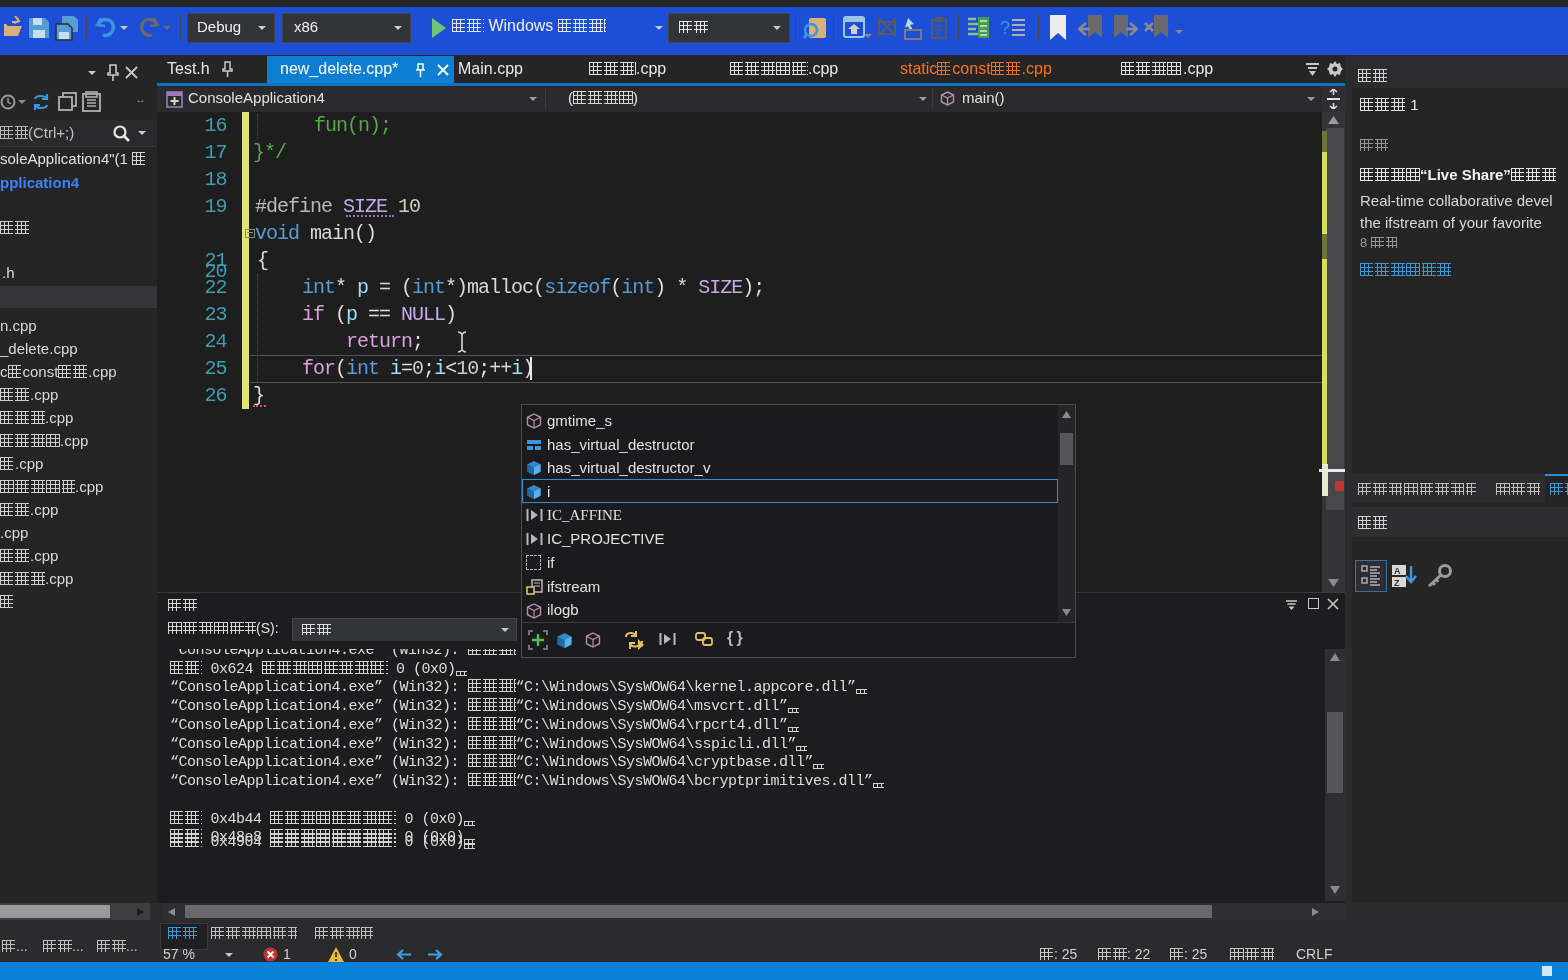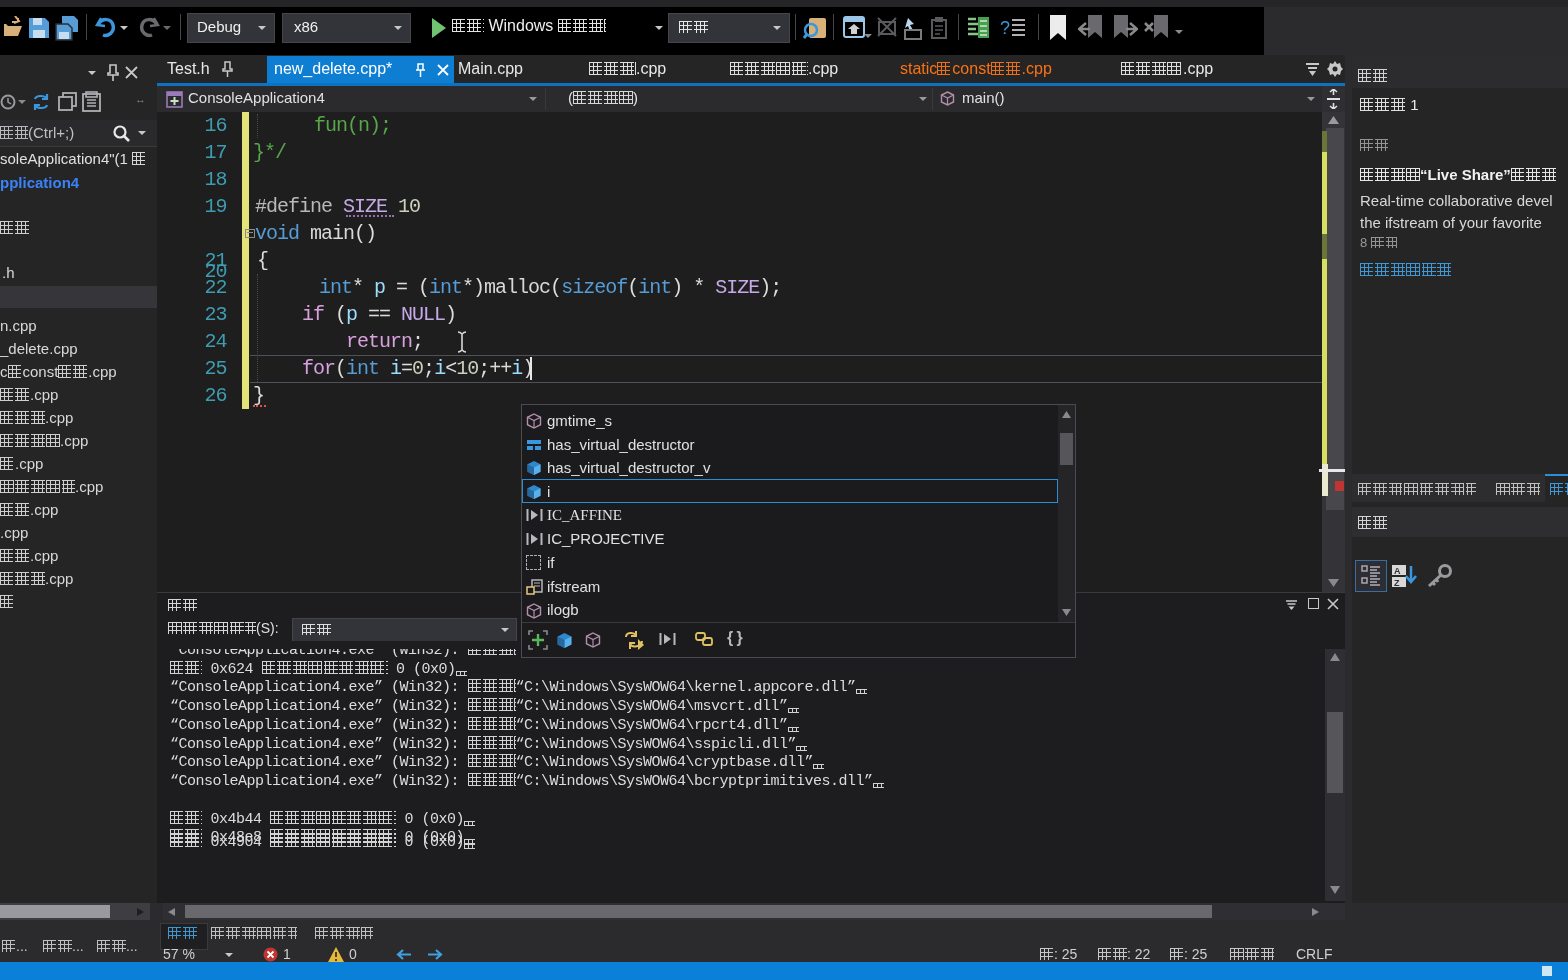--- a/index.html
+++ b/index.html
@@ -10,21 +10,21 @@
  repeating-linear-gradient(to right,currentColor 0 1.1px,transparent 1.1px 4.2px);
  -webkit-mask-image:repeating-linear-gradient(90deg,#000 0 13.5px,transparent 13.5px 15.5px);opacity:.95;}
 .sep{position:absolute;width:1px;background:#46464a;top:14px;height:26px;}
 .caret{display:inline-block;width:0;height:0;border-left:4px solid transparent;border-right:4px solid transparent;border-top:4px solid #c8c8c8;vertical-align:middle;}
 .combo{position:absolute;background:#33333a;border:1px solid #46464a;color:#f0f0f0;font-size:15px;}
 </style>
 </head>
 <body>
 <div id="root">
 
-  <div class="abs" id="toolbar" style="left:0;top:0;width:1264px;height:55px;background:#000000;">
+  <div class="abs" id="toolbar" style="left:0;top:0;width:1568px;height:55px;background:#1d4ed8;">
     <div class="abs" style="left:0;top:0;width:1568px;height:7px;background:#252528;"></div>
 
     <svg class="abs" style="left:2px;top:16px;" width="24" height="24" viewBox="0 0 24 24">
       <path d="M2 8 L2 20 L16 20 L20 10 L6 10 L4 8 Z" fill="#d8b178"></path>
       <path d="M10 6 L16 6 L16 2 M13 0 L17 5 L12 7" stroke="#d8b178" stroke-width="2" fill="none"></path>
     </svg>
     <svg class="abs" style="left:28px;top:16px;" width="22" height="24" viewBox="0 0 22 24">
       <path d="M1 2 L17 2 L21 6 L21 22 L1 22 Z" fill="#569cd6"></path>
       <rect x="5" y="2" width="9" height="7" fill="#c5def2"></rect>
         <rect x="5" y="14" width="12" height="8" fill="#c5def2"></rect>
@@ -185,21 +185,21 @@
     <div class="abs" style="left:0;top:538px;"><span class="cj" style="width:15px;"></span></div>
   </div>
 
   <div class="abs" id="tabstrip" style="left:157px;top:55px;width:1188px;height:28px;background:#252526;font-size:16px;">
 
     <span class="abs" style="left:10px;top:5px;color:#e8e8e8;">Test.h</span>
     <svg class="abs" style="left:64px;top:6px;" width="13" height="17" viewBox="0 0 13 17">
       <path d="M4 1 L9 1 L9 8 L11 8 L11 10 L2 10 L2 8 L4 8 Z M6.5 10 L6.5 16" stroke="#c8c8c8" stroke-width="1.5" fill="none"></path>
     </svg>
     <div class="abs" style="left:110px;top:1px;width:187px;height:27px;background:#0e7ed3;">
-      <span class="abs" style="left:7px;top:4px;color:#fff;">new_delete.cpp*</span>
+      <span class="abs" style="left:13px;top:4px;color:#fff;">new_delete.cpp*</span>
       <svg class="abs" style="left:147px;top:6px;" width="13" height="17" viewBox="0 0 13 17">
         <path d="M4 8 L4 2 L9 2 L9 8 M2 8 L11 8 M6.5 8 L6.5 15" stroke="#fff" stroke-width="1.5" fill="none"></path>
       </svg>
       <svg class="abs" style="left:170px;top:8px;" width="12" height="12" viewBox="0 0 12 12">
         <path d="M1 1 L11 11 M11 1 L1 11" stroke="#fff" stroke-width="1.8"></path>
       </svg>
     </div>
     <span class="abs" style="left:301px;top:5px;color:#e8e8e8;">Main.cpp</span>
     <span class="abs" style="left:432px;top:5px;color:#e8e8e8;"><span class="cj" style="width:47px;"></span>.cpp</span>
     <span class="abs" style="left:573px;top:5px;color:#e8e8e8;"><span class="cj" style="width:78px;"></span>.cpp</span>
@@ -266,21 +266,21 @@
     <div class="abs" style="left:100px;top:162px;width:0px;height:108px;border-left:1px dotted #4a4a4e;"></div>
 
     <div class="abs" style="left:93px;top:243px;width:1072px;height:26px;border-top:1px solid #50505a;border-bottom:1px solid #50505a;"></div>
 
     <div class="cl cm" style="left:157px;top:0;">fun(n);</div>
     <div class="cl cm" style="left:96px;top:27px;">}*/</div>
     <div class="cl" style="left:98px;top:81px;"><span style="color:#b8b8b8;">#define</span> <span class="mc">SIZE</span> <span class="nm">10</span></div>
     <div class="abs" style="left:189px;top:103px;width:48px;height:0;border-top:2px dotted #9a6fae;"></div>
     <div class="cl" style="left:98px;top:108px;"><span class="kb">void</span> <span class="fn">main</span>()</div>
     <div class="cl" style="left:100px;top:135px;">{</div>
-    <div class="cl" style="left:162px;top:162px;"><span class="kb">int</span>* <span class="lb">p</span> = (<span class="kb">int</span>*)<span class="fn">malloc</span>(<span class="kb">sizeof</span>(<span class="kb">int</span>) * <span class="mc">SIZE</span>);</div>
+    <div class="cl" style="left:145px;top:162px;"><span class="kb">int</span>* <span class="lb">p</span> = (<span class="kb">int</span>*)<span class="fn">malloc</span>(<span class="kb">sizeof</span>(<span class="kb">int</span>) * <span class="mc">SIZE</span>);</div>
     <div class="cl" style="left:145px;top:189px;"><span class="kp">if</span> (<span class="lb">p</span> == <span class="mc">NULL</span>)</div>
     <div class="cl" style="left:189px;top:216px;"><span class="kp">return</span>;</div>
     <div class="cl" style="left:145px;top:243px;"><span class="kp">for</span>(<span class="kb">int</span> <span class="lb">i</span>=<span class="nm">0</span>;<span class="lb">i</span>&lt;<span class="nm">10</span>;++<span class="lb">i</span>)</div>
     <div class="cl" style="left:96px;top:270px;">}</div>
 
     <div class="abs" style="left:96px;top:293px;width:13px;height:0;border-top:2px dotted #e05050;"></div>
 
     <div class="abs" style="left:88px;top:117px;width:8px;height:7px;border:1px solid #8a8a8e;">
         <div style="margin:2px 1px;height:1px;background:#8a8a8e;"></div>
       </div>

